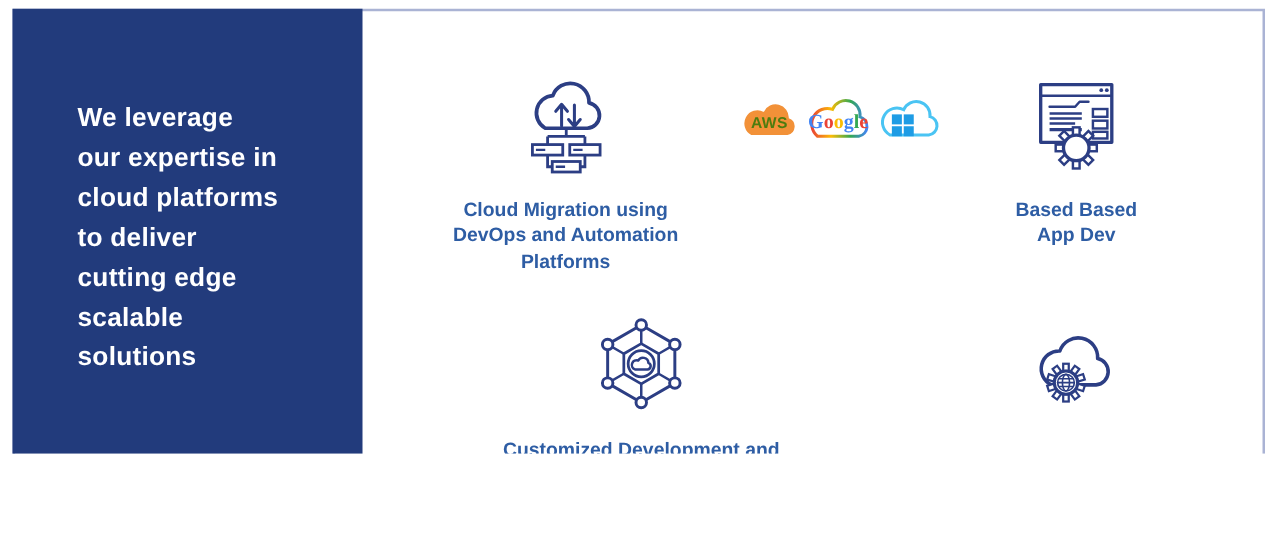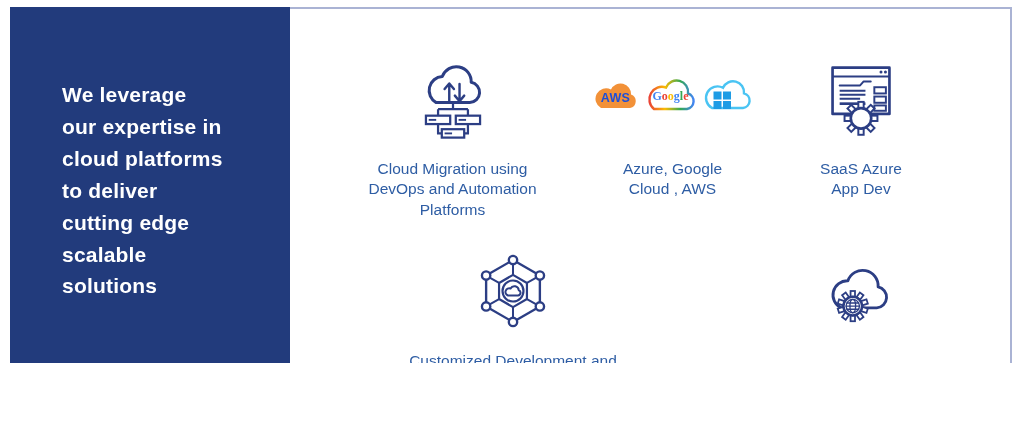--- a/index.html
+++ b/index.html
@@ -20,38 +20,38 @@
     color:#ffffff;font-size:21px;font-weight:700;line-height:1.52;
     white-space:pre-line;letter-spacing:0.2px;
   }
   .item{position:absolute;text-align:center;}
   .icon-area{
     display:flex;align-items:center;justify-content:center;
     height:90px;margin-bottom:3px;
   }
   .row2 .icon-area{height:86px;margin-bottom:6px;}
   .caption{
-    margin:17px;color:#2e5da4;font-weight:400;font-size:15.5px;line-height:1.32;
+    margin:17px;color:#2e5da4;font-weight:700;font-size:15.5px;line-height:1.32;
     white-space:pre-line;
   }
   .item1{left:340px;top:52px;width:225px;}
   .item2{left:580px;top:52px;width:185px;}
   .item3{left:772px;top:52px;width:178px;}
   .item4{left:348px;top:248px;width:330px;}
   .item5{left:766px;top:248px;width:186px;}
   .logos{display:flex;align-items:center;justify-content:center;gap:3px;}
   .logo{position:relative;display:inline-block;}
   .logo svg{display:block;}
   .aws-text{
     position:absolute;left:0;right:0;top:11px;text-align:center;
-    color:#1d4ed8;font-weight:700;font-size:12.5px;letter-spacing:0.3px;
+    color:#4d7c0f;font-weight:700;font-size:12.5px;letter-spacing:0.3px;
   }
   .google-text{
     position:absolute;left:0;right:0;top:12px;text-align:center;
-    font-family:"Liberation Serif",serif;font-weight:700;font-size:12px;
+    font-family:"Liberation Serif",serif;font-weight:700;font-size:16px;
   }
   .gl-blue{color:#4285F4;} .gl-red{color:#EA4335;}
   .gl-yellow{color:#FBBC05;} .gl-green{color:#34A853;}
   svg .stk{fill:none;stroke:#2c3e84;stroke-linecap:round;stroke-linejoin:round;}
   svg .stk-sq{fill:none;stroke:#2c3e84;stroke-linecap:butt;}
   svg .fillnavy{fill:#2c3e84;}
   svg .whitefill{fill:#ffffff;stroke:#2c3e84;}
 </style>
 </head>
 <body>
@@ -117,22 +117,20 @@
           <path d="M10,30 H41 A7.5,7.5 0 0 0 42,15.3 A11,11 0 0 0 21,9.8 A11.5,11.5 0 0 0 10,30 Z" fill="#ffffff" stroke="#4ac4f3" stroke-width="2.4"></path>
           <g>
             <rect x="11.5" y="13.5" width="8" height="8" fill="#1e9ce5"></rect>
             <rect x="21" y="13.5" width="8" height="8" fill="#1e9ce5"></rect>
             <rect x="11.5" y="23" width="8" height="8" fill="#1e9ce5"></rect>
             <rect x="21" y="23" width="8" height="8" fill="#1e9ce5"></rect>
           </g>
         </svg>
       </div>
     </div>
-    <p class="caption">Azure, Google
-Cloud , AWS</p>
   </div>
 
   <div class="item item3">
     <div class="icon-area">
       <svg width="80" height="86" viewBox="0 0 90 96">
         <rect class="stk" stroke-width="3" x="13" y="15" width="64" height="52"></rect>
         <path class="stk-sq" stroke-width="2.2" d="M13,25 H77"></path>
         <circle class="fillnavy" cx="67.5" cy="20" r="1.7"></circle>
         <circle class="fillnavy" cx="72.5" cy="20" r="1.7"></circle>
         <path class="stk" stroke-width="2.2" d="M21,35 H44 L48,30.5 H56"></path>
@@ -149,21 +147,21 @@
             <rect x="42" y="53.5" width="6" height="7.5" transform="rotate(135 45 72)"></rect>
             <rect x="42" y="53.5" width="6" height="7.5" transform="rotate(180 45 72)"></rect>
             <rect x="42" y="53.5" width="6" height="7.5" transform="rotate(225 45 72)"></rect>
             <rect x="42" y="53.5" width="6" height="7.5" transform="rotate(270 45 72)"></rect>
             <rect x="42" y="53.5" width="6" height="7.5" transform="rotate(315 45 72)"></rect>
           </g>
           <circle class="whitefill" stroke-width="3" cx="45" cy="72" r="11.5"></circle>
         </g>
       </svg>
     </div>
-    <p class="caption">SaaS Azure
+    <p class="caption">Based Based
 App Dev</p>
   </div>
 
   <div class="item item4 row2">
     <div class="icon-area">
       <svg width="82" height="82" viewBox="0 0 90 90">
         <g class="stk-sq" stroke-width="2.2">
           <path d="M45,11 L45,27.3 M15.5,28 L29.7,36.2 M15.5,62 L29.7,53.8 M45,79 L45,62.7 M74.5,62 L60.3,53.8 M74.5,28 L60.3,36.2"></path>
         </g>
         <polygon class="stk" stroke-width="2.6" points="45,11 15.5,28 15.5,62 45,79 74.5,62 74.5,28"></polygon>

